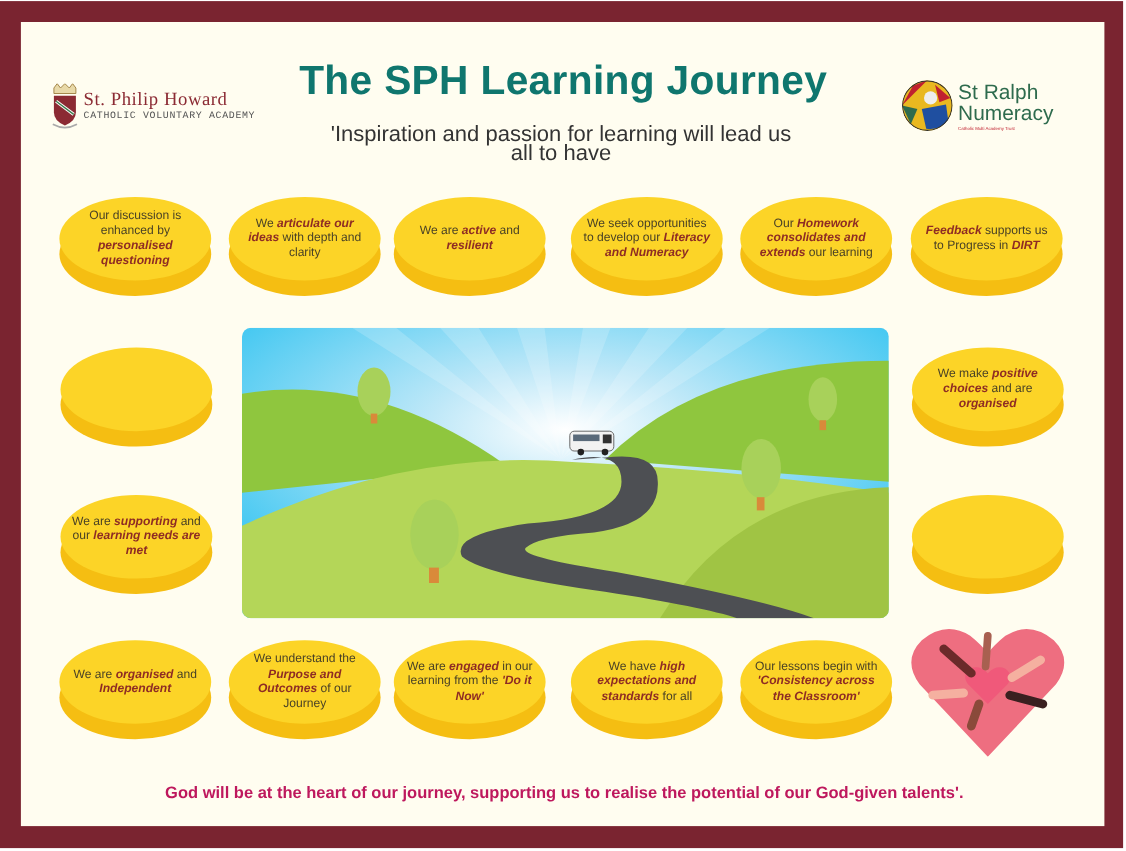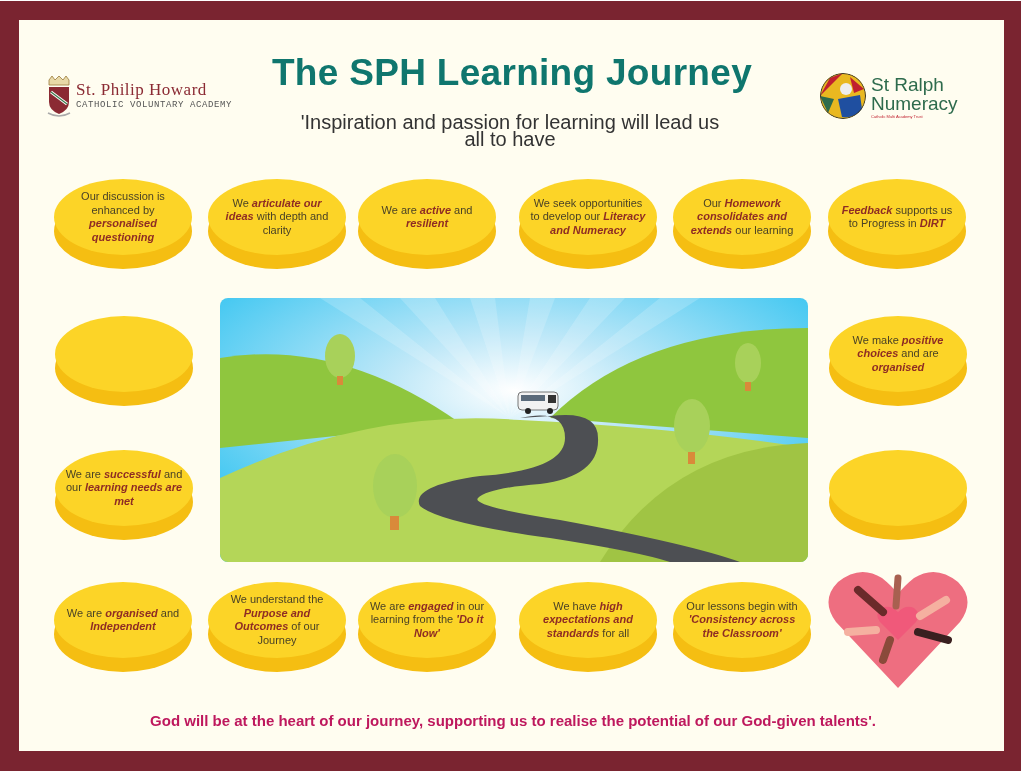--- a/index.html
+++ b/index.html
@@ -116,21 +116,21 @@
     <div class="side"></div>
     <div class="top"></div>
     <div class="txt">
       <span><span>We make </span><b>positive choices</b><span> and are </span><b>organised</b></span>
     </div>
   </div>
 <div class="disc" style="left:55px;top:450px">
     <div class="side"></div>
     <div class="top"></div>
     <div class="txt">
-      <span><span>We are </span><b>successful</b><span> and our </span><b>learning needs are met</b></span>
+      <span><span>We are </span><b>supporting</b><span> and our </span><b>learning needs are met</b></span>
     </div>
   </div>
 <div class="disc" style="left:829px;top:450px">
     <div class="side"></div>
     <div class="top"></div>
   </div>
 
 <div class="disc" style="left:54px;top:582px">
     <div class="side"></div>
     <div class="top"></div>

